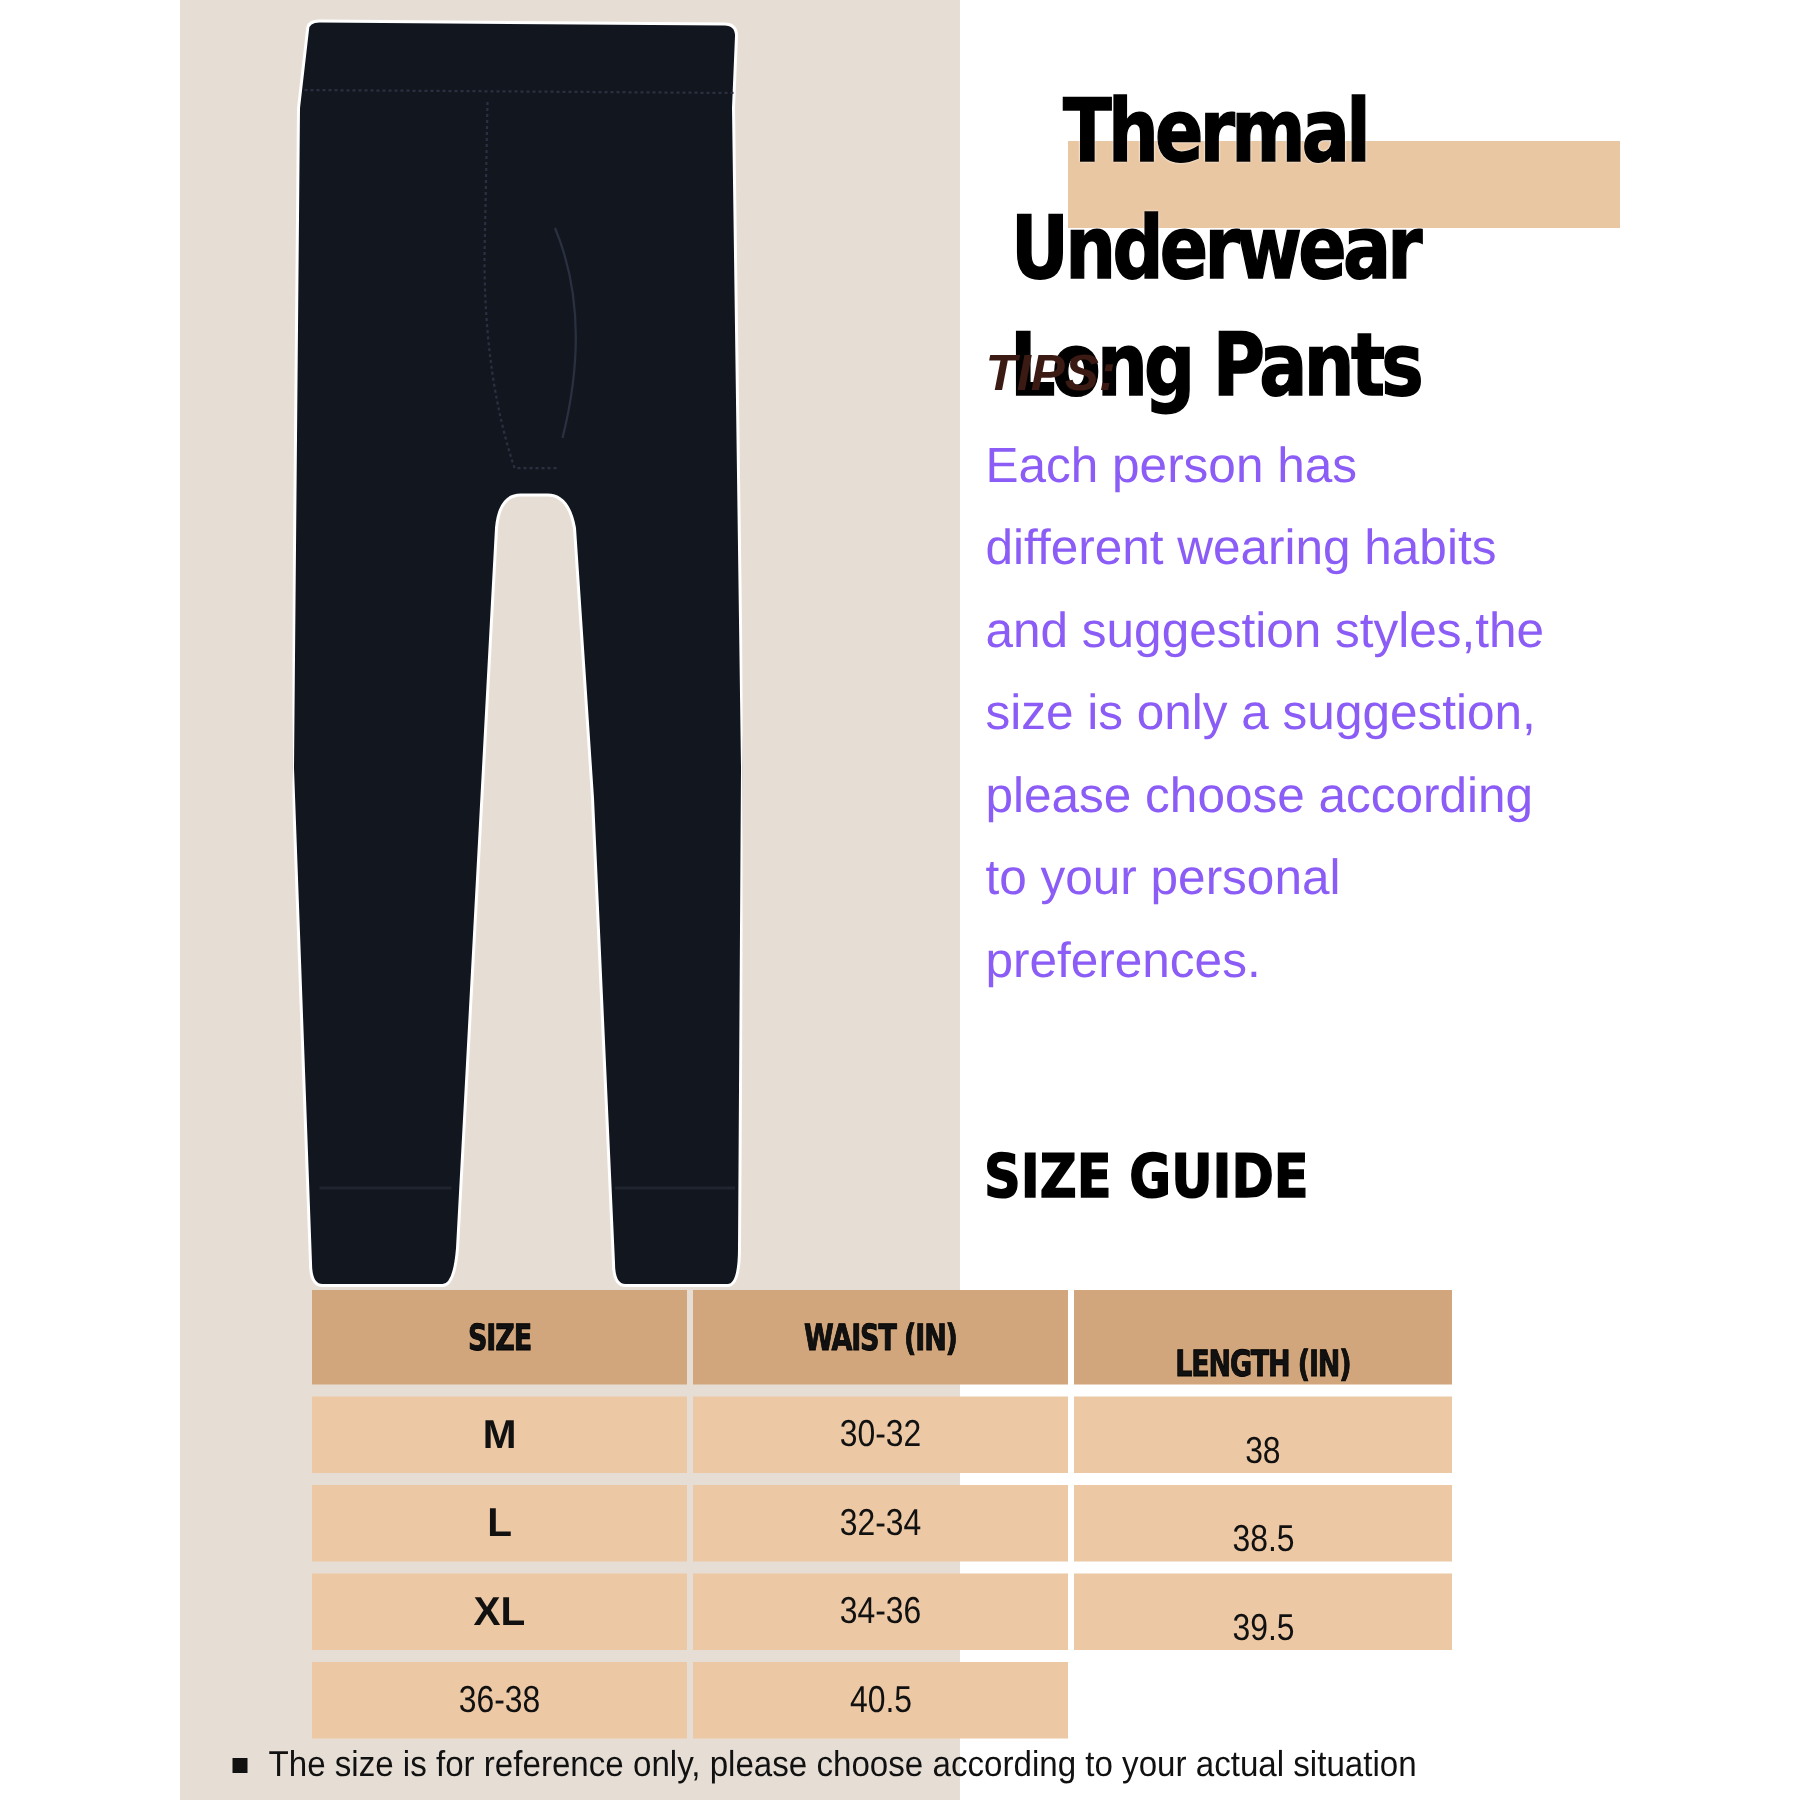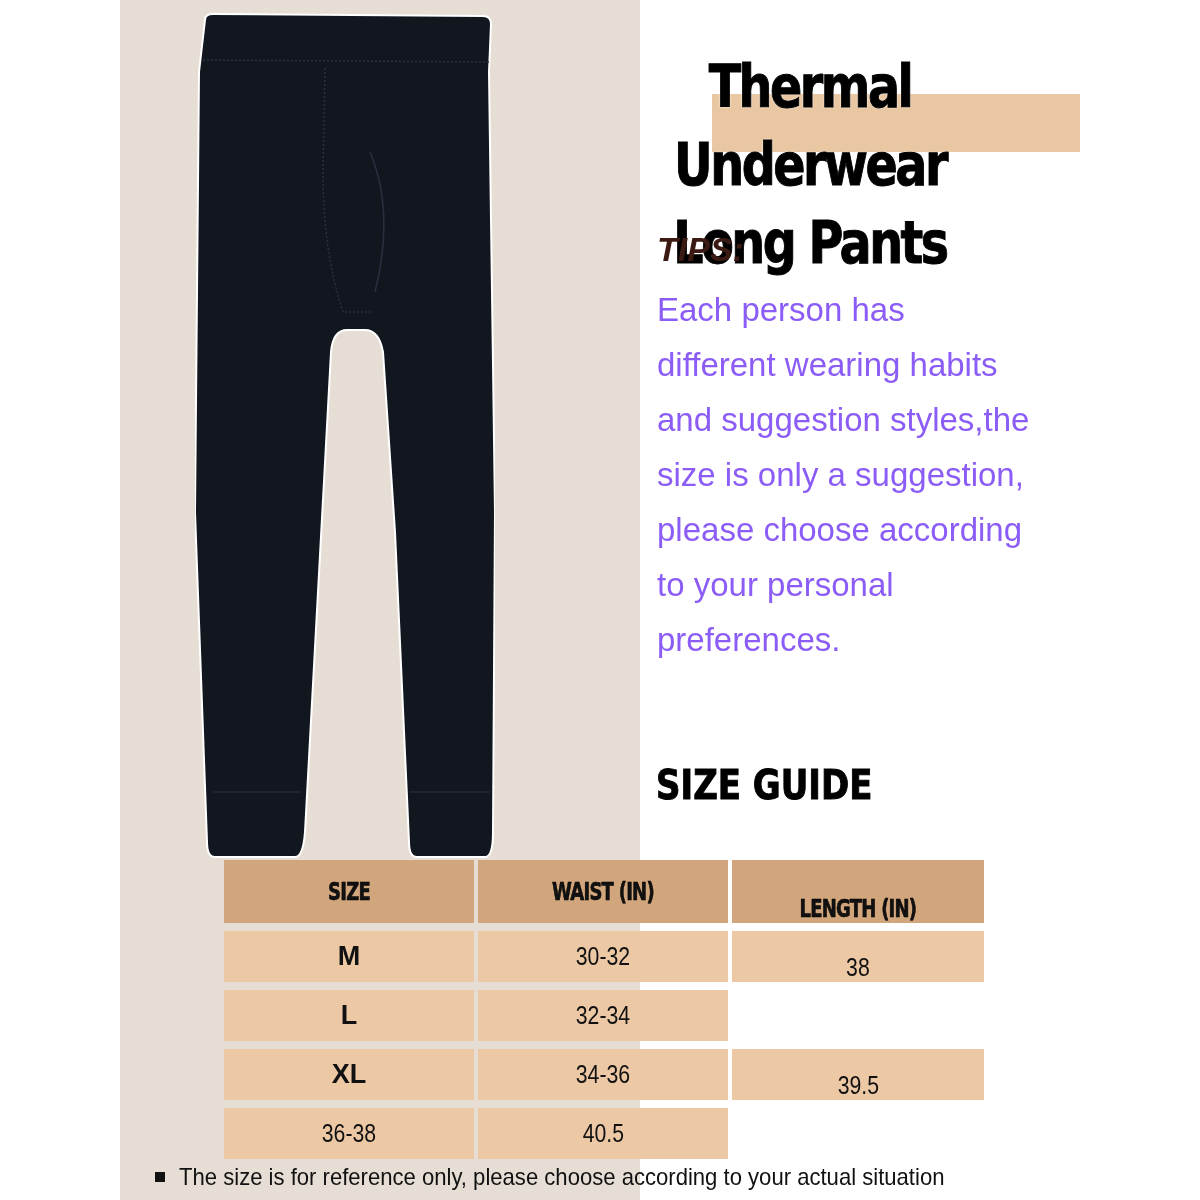--- a/index.html
+++ b/index.html
@@ -4,21 +4,21 @@
 <style>
   html, body { margin:0; padding:0; }
   body { width:1200px; height:1200px; position:relative; overflow:hidden; background:#ffffff; font-family:"Liberation Sans", sans-serif; }
   .beige-panel { position:absolute; left:120px; top:0; width:520px; height:1200px; background:#e6ded5; }
   .pants { position:absolute; left:195px; top:12px; width:300px; height:850px; }
   .title-bar { position:absolute; left:712px; top:94px; width:368px; height:58px; background:#eac7a3; }
   .title { position:absolute; left:520px; top:48px; width:580px; text-align:center; font-family:"DejaVu Sans", sans-serif; font-weight:bold; font-size:58px; line-height:78px; color:#000; letter-spacing:-3px; transform:scaleX(0.82); transform-origin:center; -webkit-text-stroke:1px #000; text-shadow:0 0 2px #fff, 0 0 2px #fff; }
   .tips-label { position:absolute; left:657px; top:230px; font-size:34px; font-style:italic; font-weight:bold; color:#3a1a12; }
   .tips-body { position:absolute; left:657px; top:282px; width:440px; font-size:33px; line-height:55px; color:#8b5cf6; }
   .size-guide { position:absolute; left:656px; top:762px; font-family:"DejaVu Sans", sans-serif; font-weight:bold; font-size:40px; color:#000; transform:scaleX(0.85); transform-origin:left; -webkit-text-stroke:1px #000; }
-  .table { position:absolute; left:224px; top:860px; width:760px; }
+  .table { position:absolute; left:208px; top:860px; width:760px; }
   .trow { display:flex; gap:4px; margin-bottom:8px; }
   .trow.header { margin-bottom:8px; }
   .cell { flex:1; display:flex; align-items:center; justify-content:center; background:#ecc8a5; height:51px; font-size:25px; color:#111; }
   .header .cell { background:#d2a67c; height:63px; font-family:"DejaVu Sans", sans-serif; font-weight:bold; font-size:24px; transform-origin:center; letter-spacing:-1px; -webkit-text-stroke:0.6px #000; }
   .header .cell span { display:inline-block; transform:scaleX(0.75); }
   .cell.size { font-weight:bold; font-size:27px; }
   .trow .cell:nth-child(1){ flex:0 0 250px; }
   .trow .cell:nth-child(2){ flex:0 0 250px; }
   .trow .cell:nth-child(3){ flex:0 0 252px;align-items:flex-end; }
   .cell.num span { display:inline-block; transform:scaleX(0.85); }
@@ -78,20 +78,23 @@
       </div>
     <div class="cell num">
         <span>38</span>
       </div>
   </div>
   <div class="trow">
     <div class="cell size">L</div>
     <div class="cell num">
         <span>32-34</span>
       </div>
+    <div class="cell num">
+        <span>38.5</span>
+      </div>
   </div>
   <div class="trow">
     <div class="cell size">XL</div>
     <div class="cell num">
         <span>34-36</span>
       </div>
     <div class="cell num">
         <span>39.5</span>
       </div>
   </div>

